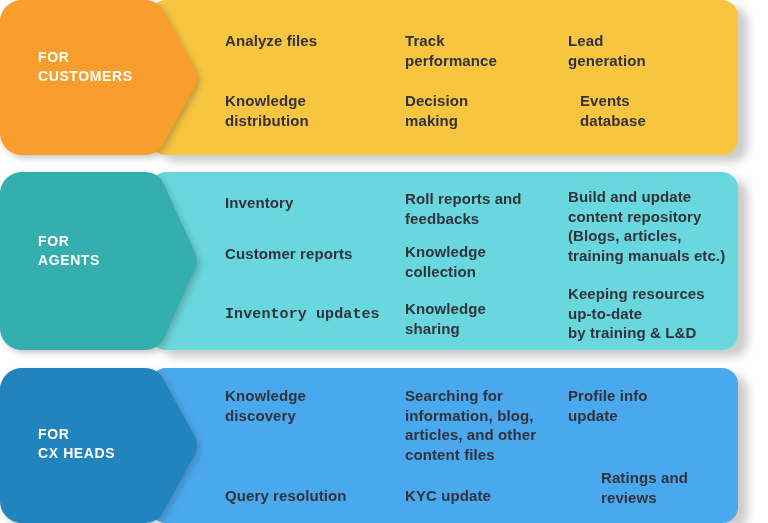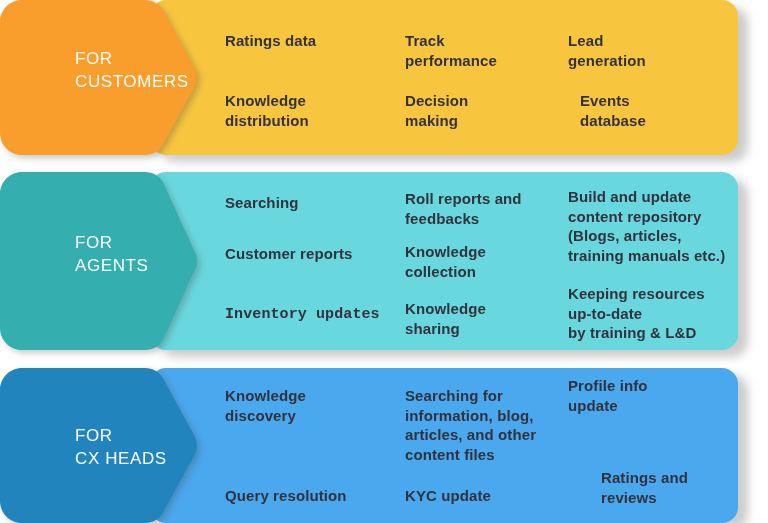--- a/index.html
+++ b/index.html
@@ -13,24 +13,23 @@
     position:absolute;left:150px;width:588px;top:0;bottom:0;
     border-radius:16px;
     box-shadow:10px 7px 10px rgba(110,110,110,0.35);
   }
   .arrow{
     position:absolute;left:0;top:0;
     filter:drop-shadow(3px 3px 3px rgba(70,70,70,0.30));
   }
   .band-label{
     position:absolute;left:38px;
-    color:#ffffff;font-size:17px;font-weight:400;
+    color:#ffffff;font-size:14px;font-weight:700;
     letter-spacing:0.6px;line-height:1.35;
     white-space:pre-line;
-    margin-left:37px;
   }
   .item{
     position:absolute;
     color:#32323C;font-size:15px;font-weight:700;
     letter-spacing:0.1px;line-height:1.3;
     white-space:pre-line;
   }
   .b1{top:0;height:155px;}
   .b2{top:172px;height:178px;}
   .b3{top:368px;height:155px;}
@@ -40,41 +39,41 @@
 
 <div class="canvas">
 
   <div class="band b1">
     <div class="band-bg" style="background: rgb(248, 198, 62);"></div>
     <svg class="arrow" width="200" height="155" viewBox="0 0 200 155">
       <path d="M22,0 L145,0 C152.5,0 159.4,4 163,10.5 L194.5,68 C197.6,73.6 197.6,81.4 194.5,87 L163,144.5 C159.4,151 152.5,155 145,155 L22,155 C9.85,155 0,145.15 0,133 L0,22 C0,9.85 9.85,0 22,0 Z" fill="#F99E2C"></path>
     </svg>
     <div class="band-label" style="top:48px;">FOR
 CUSTOMERS</div>
-    <div class="item" style="left:225px;top:31px;">Ratings data</div>
+    <div class="item" style="left:225px;top:31px;">Analyze files</div>
     <div class="item" style="left:405px;top:31px;">Track
 performance</div>
     <div class="item" style="left:568px;top:31px;">Lead
 generation</div>
     <div class="item" style="left:225px;top:91px;">Knowledge
 distribution</div>
     <div class="item" style="left:405px;top:91px;">Decision
 making</div>
     <div class="item" style="left:568px;top:91px;margin-left:12px;">Events
 database</div>
   </div>
 
   <div class="band b2">
     <div class="band-bg" style="background: rgb(105, 216, 222);"></div>
     <svg class="arrow" width="200" height="178" viewBox="0 0 200 178">
       <path d="M22,0 L145,0 C152.5,0 159.4,4 163,10.5 L194.5,79.5 C197.6,85.1 197.6,92.9 194.5,98.5 L163,167.5 C159.4,174 152.5,178 145,178 L22,178 C9.85,178 0,168.15 0,156 L0,22 C0,9.85 9.85,0 22,0 Z" fill="#34AEAF"></path>
     </svg>
     <div class="band-label" style="top:60px;">FOR
 AGENTS</div>
-    <div class="item" style="left:225px;top:21px;">Searching</div>
+    <div class="item" style="left:225px;top:21px;">Inventory</div>
     <div class="item" style="left:225px;top:72px;">Customer reports</div>
     <div class="item" style="left:225px;top:133px;font-family:Liberation Mono, monospace;">Inventory updates</div>
     <div class="item" style="left:405px;top:17px;">Roll reports and
 feedbacks</div>
     <div class="item" style="left:405px;top:70px;">Knowledge
 collection</div>
     <div class="item" style="left:405px;top:127px;">Knowledge
 sharing</div>
     <div class="item" style="left:568px;top:15px;">Build and update
 content repository
@@ -93,19 +92,19 @@
     <div class="band-label" style="top:57px;">FOR
 CX HEADS</div>
     <div class="item" style="left:225px;top:18px;">Knowledge
 discovery</div>
     <div class="item" style="left:225px;top:118px;">Query resolution</div>
     <div class="item" style="left:405px;top:118px;">KYC update</div>
     <div class="item" style="left:405px;top:18px;">Searching for
 information, blog,
 articles, and other
 content files</div>
-    <div class="item" style="left:568px;top:8px;">Profile info
+    <div class="item" style="left:568px;top:18px;">Profile info
 update</div>
     <div class="item" style="left:601px;top:100px;">Ratings and
 reviews</div>
   </div>
 
 </div>
 
 </body></html>

